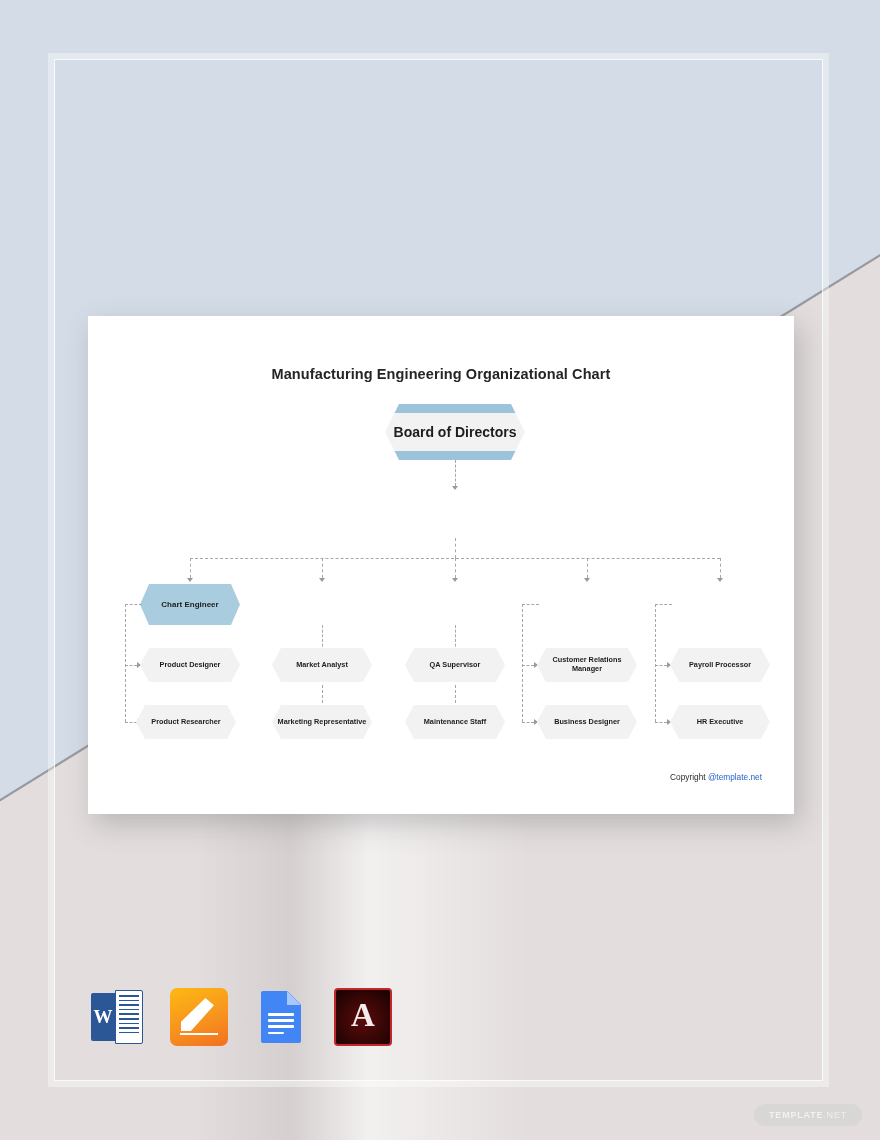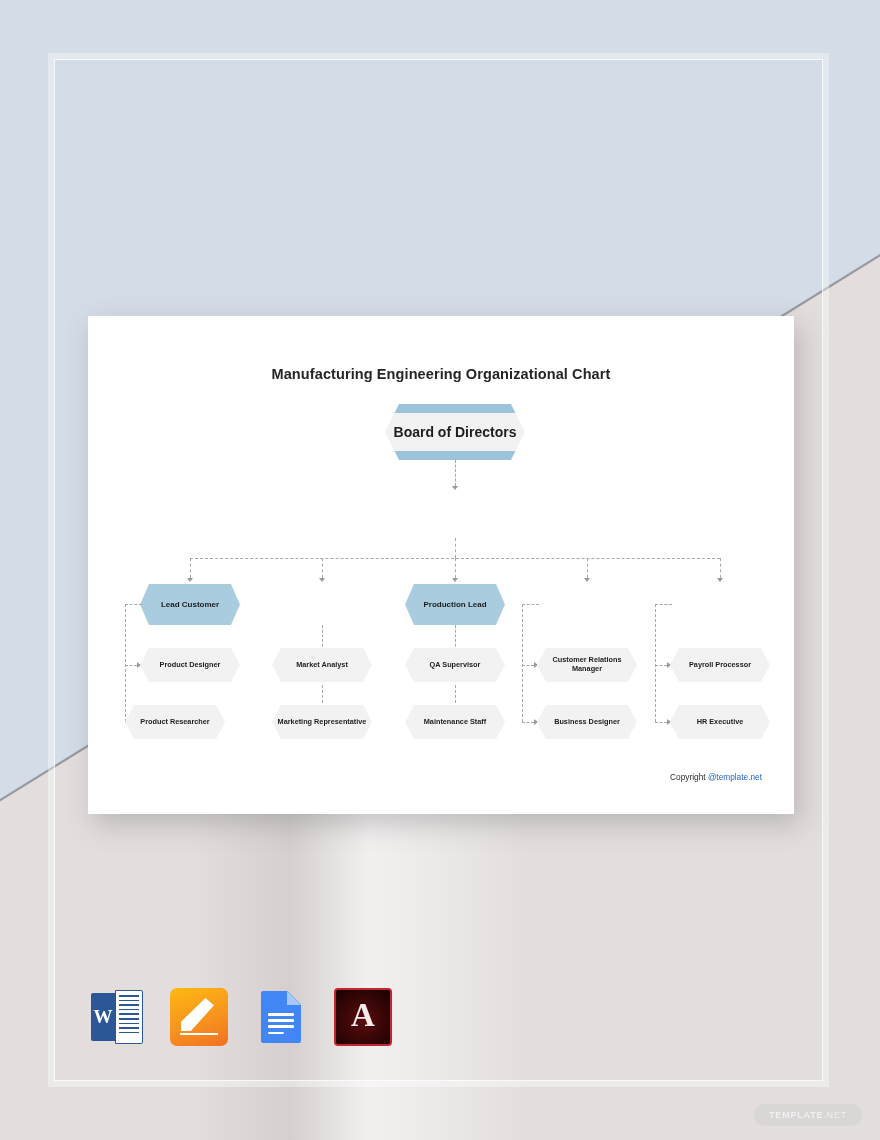--- a/index.html
+++ b/index.html
@@ -294,24 +294,23 @@
 
       <div class="vline" style="left:367px; top:242px; height:20px;"></div>
       <div class="arrow-down" style="left:364px; top:262px;"></div>
 
       <div class="vline" style="left:499px; top:242px; height:20px;"></div>
       <div class="arrow-down" style="left:496px; top:262px;"></div>
 
       <div class="vline" style="left:632px; top:242px; height:20px;"></div>
       <div class="arrow-down" style="left:629px; top:262px;"></div>
 
-      <div class="node lead" style="left:52px; top:268px; width:100px; height:41px;">Lead Customer</div>
-
-
-      <div class="node lead" style="left:317px; top:268px; width:100px; height:41px;">Production Lead</div>
+      <div class="node lead" style="left:52px; top:268px; width:100px; height:41px;">Chart Engineer</div>
+
+
 
 
 
       <div class="hline" style="left:37px; top:288px; width:17px;"></div>
       <div class="vline" style="left:37px; top:288px; height:118px;"></div>
       <div class="hline" style="left:37px; top:349px; width:12px;"></div>
       <div class="arrow-right" style="left:49px; top:346px;"></div>
       <div class="hline" style="left:37px; top:406px; width:12px;"></div>
       <div class="arrow-right" style="left:49px; top:403px;"></div>
 
@@ -342,21 +341,21 @@
       <div class="node staff" style="left:52px; top:332px; width:100px; height:34px;">Product Designer</div>
 
       <div class="node staff" style="left:184px; top:332px; width:100px; height:34px;">Market Analyst</div>
 
       <div class="node staff" style="left:317px; top:332px; width:100px; height:34px;">QA Supervisor</div>
 
       <div class="node staff" style="left:449px; top:332px; width:100px; height:34px;">Customer Relations Manager</div>
 
       <div class="node staff" style="left:582px; top:332px; width:100px; height:34px;">Payroll Processor</div>
 
-      <div class="node staff" style="left:37px; top:389px; width:100px; height:34px;">Product Researcher</div>
+      <div class="node staff" style="left:48px; top:389px; width:100px; height:34px;">Product Researcher</div>
 
       <div class="node staff" style="left:184px; top:389px; width:100px; height:34px;">Marketing Representative</div>
 
       <div class="node staff" style="left:317px; top:389px; width:100px; height:34px;">Maintenance Staff</div>
 
       <div class="node staff" style="left:449px; top:389px; width:100px; height:34px;">Business Designer</div>
 
       <div class="node staff" style="left:582px; top:389px; width:100px; height:34px;">HR Executive</div>
 
     </div>

